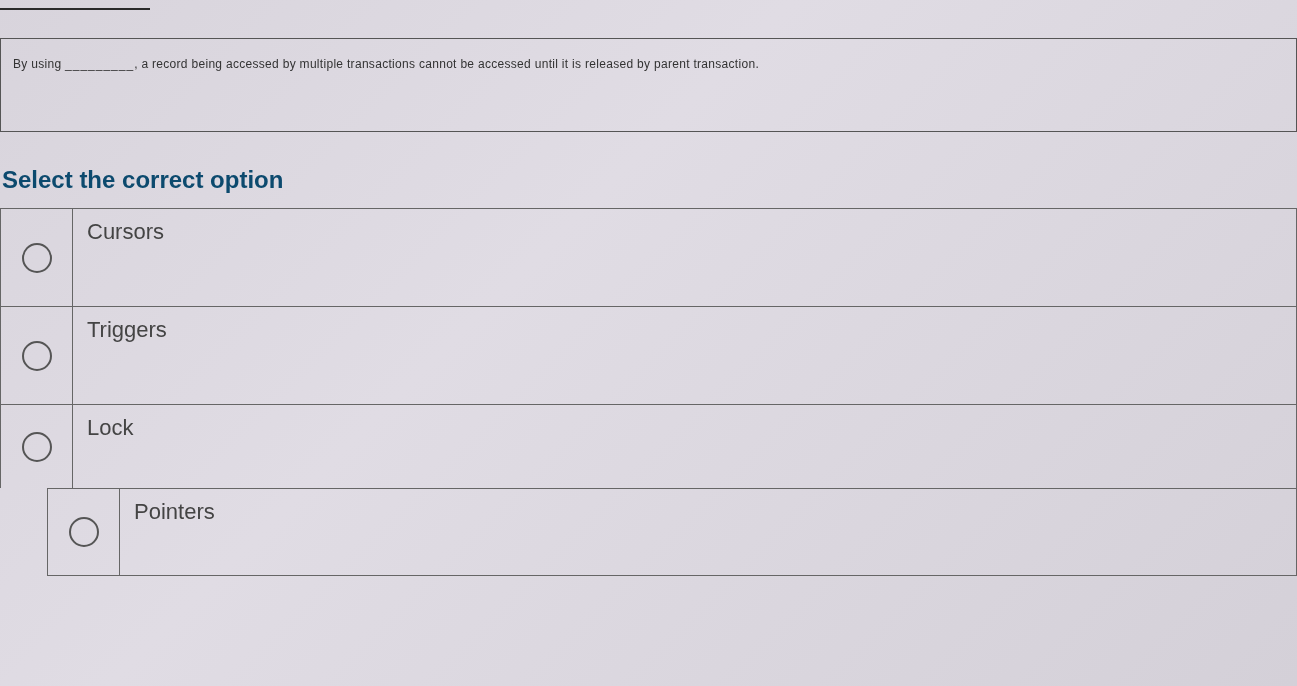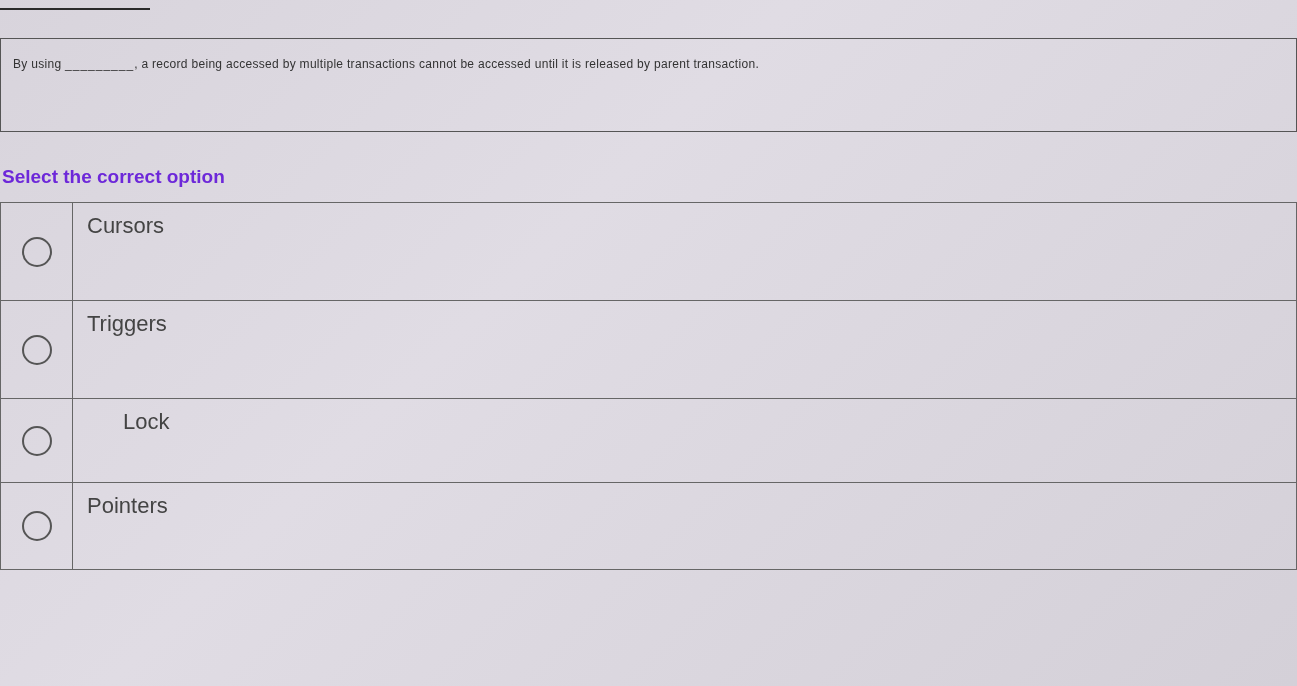--- a/index.html
+++ b/index.html
@@ -27,41 +27,41 @@
     padding: 18px 12px 60px 12px;
     font-size: 12px;
     color: #333;
     letter-spacing: 0.3px;
   }
   .question-box .blank {
     letter-spacing: 1px;
   }
   .instruction {
     font-weight: bold;
-    font-size: 19px;
+    font-size: 24px;
     margin: 34px 0 14px 2px;
-    color: #6d28d9;
+    color: #0c4a6e;
   }
   .options {
     width: 100%;
     border-collapse: collapse;
   }
   .option-row {
     display: flex;
     border: 1px solid #666;
     border-bottom: none;
     min-height: 98px;
   }
   .option-row:last-child {
     border-bottom: 1px solid #666;
     min-height: 88px;
+    margin-left: 47px;
   }
   .option-row:nth-child(3) {
     min-height: 84px;
-    gap: 36px;
   }
   .radio-cell {
     width: 72px;
     border-right: 1px solid #666;
     display: flex;
     align-items: center;
     justify-content: center;
   }
   .radio-circle {
     width: 30px;

